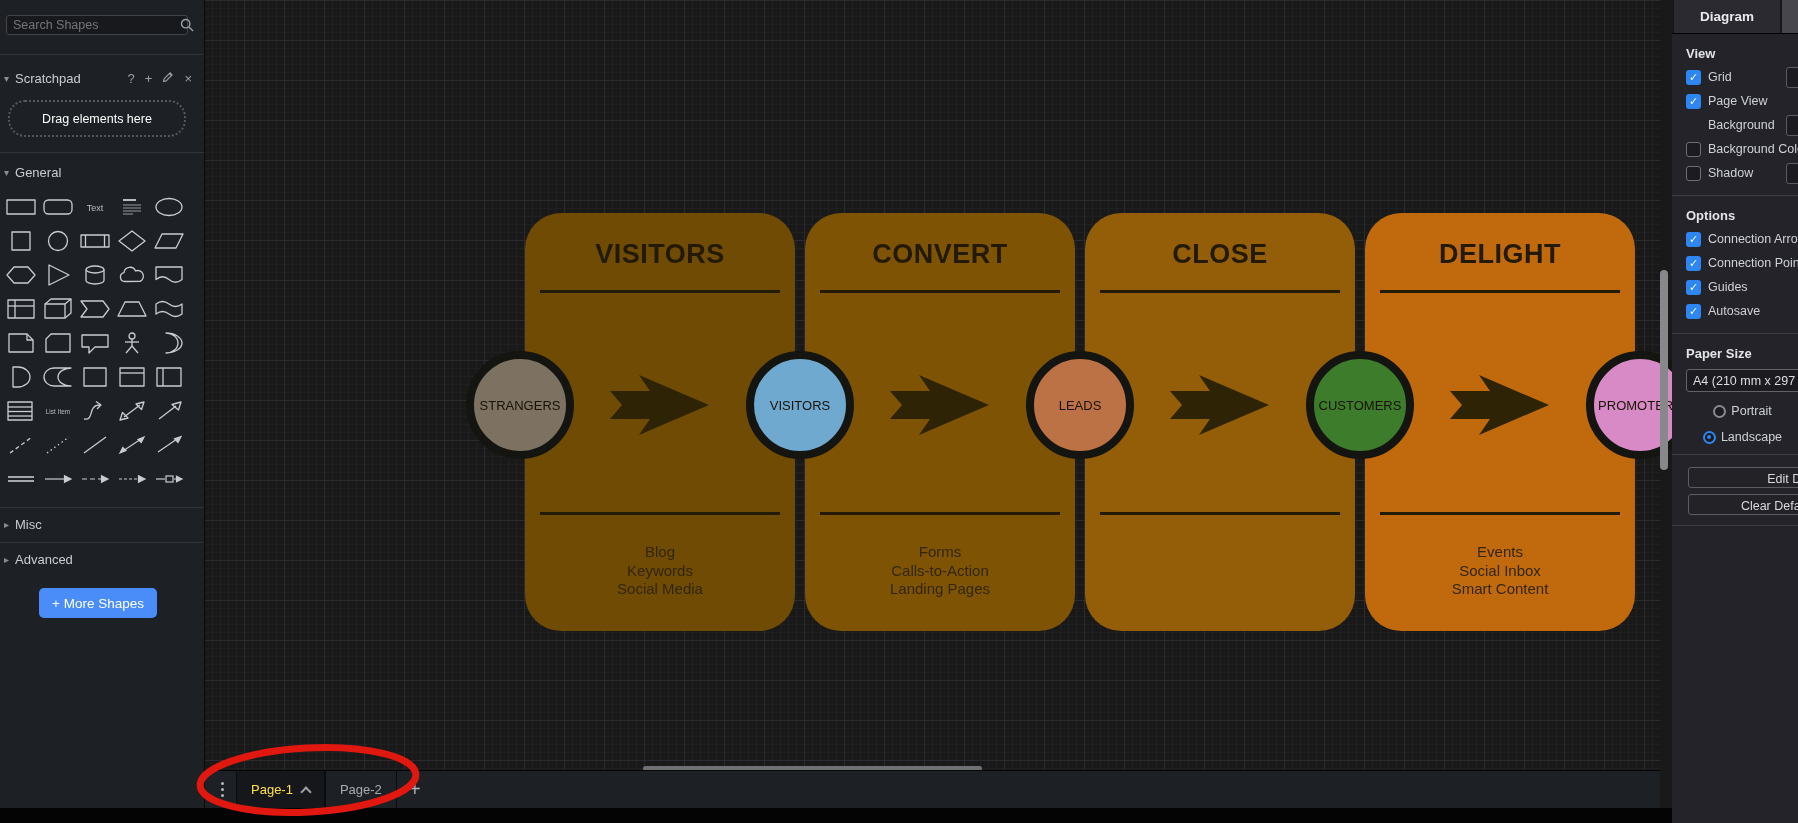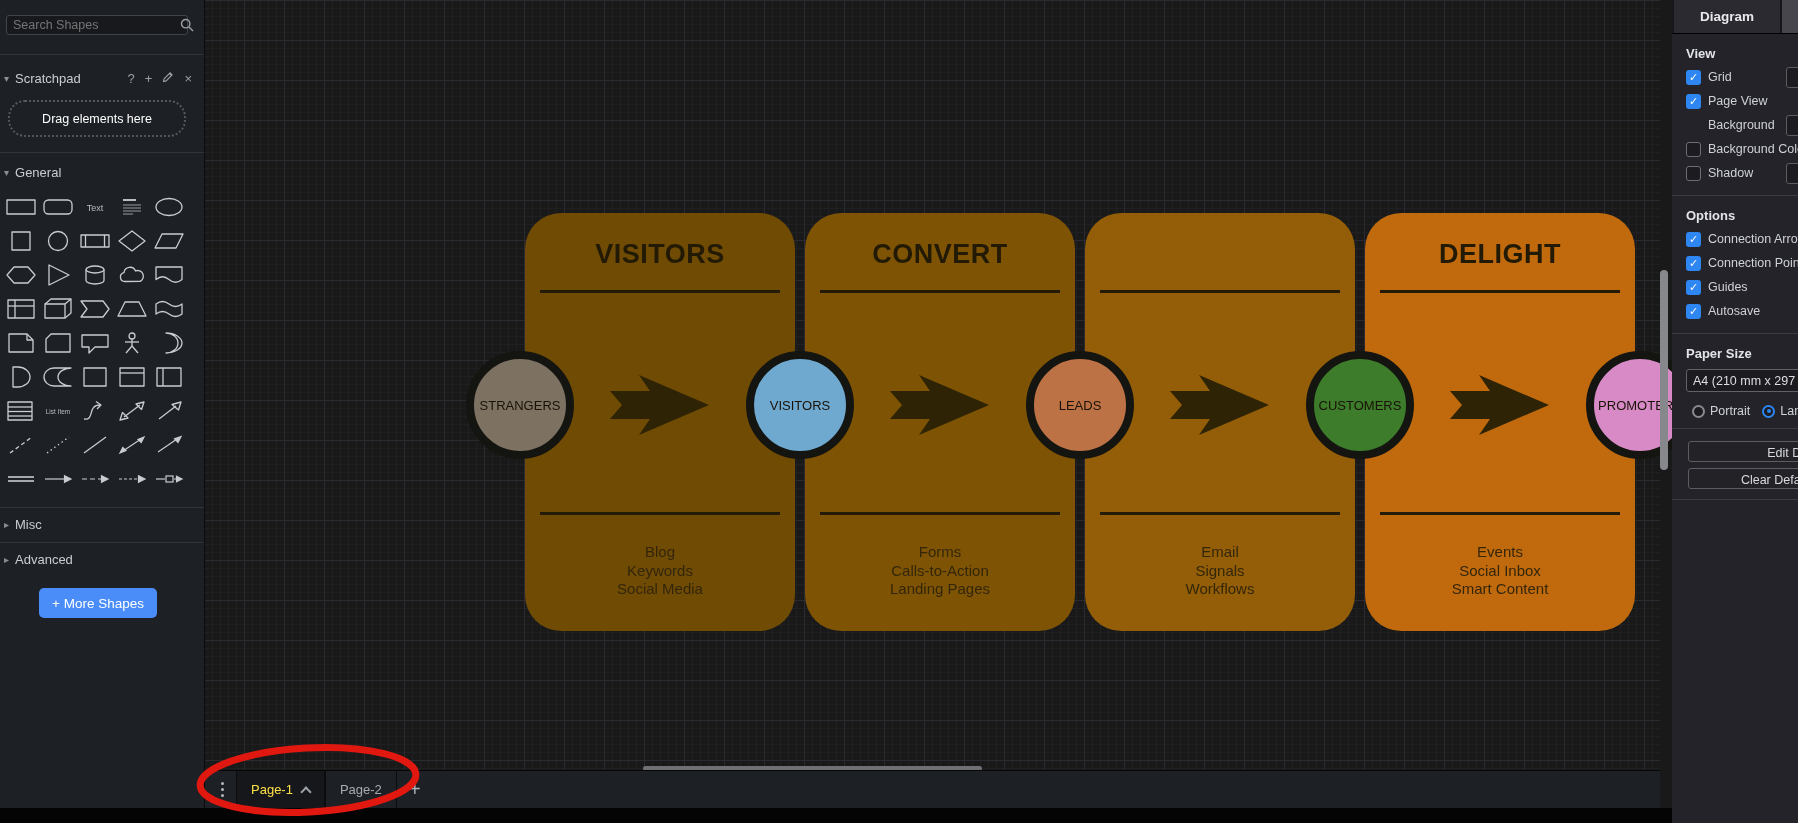--- a/index.html
+++ b/index.html
@@ -79,21 +79,21 @@
   .cb{width:15px;height:15px;border-radius:3px;box-sizing:border-box;flex:0 0 auto;
       border:1px solid #6b6f76;background:#1c1c20;color:#fff;font-size:11px;line-height:13px;text-align:center;}
   .cb.on{border:none;line-height:15px;}
   .spacer15{display:inline-block;width:15px;flex:0 0 auto;}
   .sliver{position:absolute;left:114px;top:2px;width:60px;height:19px;background:#1c1c20;
       border:1px solid #5c5c63;border-radius:3px;}
   .panel-divider{height:1px;background:#3c3c42;margin:10px 0;}
   .panel-select{margin:8px 0 2px 14px;width:160px;height:23px;box-sizing:border-box;background:#1c1c20;
       border:1px solid #62626a;border-radius:3px;display:flex;align-items:center;padding-left:6px;
       font-size:12.5px;color:#dcdee1;white-space:nowrap;}
-  .orient{display:flex;align-items:center;gap:12px;margin:12px 5px 2px 20px;white-space:nowrap;}
+  .orient{display:flex;align-items:center;gap:12px;margin:12px 5px 2px 20px;white-space:nowrap;flex-direction:column;}
   .orient .opt{display:flex;align-items:center;gap:5px;font-size:12.5px;color:#cfd2d6;}
   .radio{width:13px;height:13px;border-radius:50%;box-sizing:border-box;border:2px solid #8a8a90;
       background:#1c1c20;flex:0 0 auto;position:relative;}
   .radio.on{border-color:#2d86f2;}
   .radio.on::after{content:"";position:absolute;left:2.5px;top:2.5px;width:4px;height:4px;border-radius:50%;background:#2d86f2;}
   .pbtn{display:block;margin:6px 0 0 16px;width:210px;height:21px;line-height:20px;text-align:center;
       background:#222227;border:1px solid #5c5c63;border-radius:3px;color:#d8dadd;font-size:12.5px;box-sizing:border-box;}
 
   
   .annotation{position:absolute;left:192px;top:736px;z-index:50;pointer-events:none;}
@@ -119,27 +119,23 @@
         <div class="card-title">CONVERT</div>
         <div class="card-rule rule-top"></div>
         <div class="card-rule rule-bottom"></div>
         <div class="card-items">
           <div>Forms</div>
           <div>Calls-to-Action</div>
           <div>Landing Pages</div>
         </div>
       </div>
       <div class="card" style="left: 1085px; background: rgb(147, 94, 7);">
+        <div class="card-title">CLOSE</div>
         <div class="card-rule rule-top"></div>
         <div class="card-rule rule-bottom"></div>
-        <div class="card-items">
-          <div>Email</div>
-          <div>Signals</div>
-          <div>Workflows</div>
-        </div>
       </div>
       <div class="card" style="left: 1365px; background: rgb(192, 106, 13);">
         <div class="card-title">DELIGHT</div>
         <div class="card-rule rule-top"></div>
         <div class="card-rule rule-bottom"></div>
         <div class="card-items">
           <div>Events</div>
           <div>Social Inbox</div>
           <div>Smart Content</div>
         </div>

